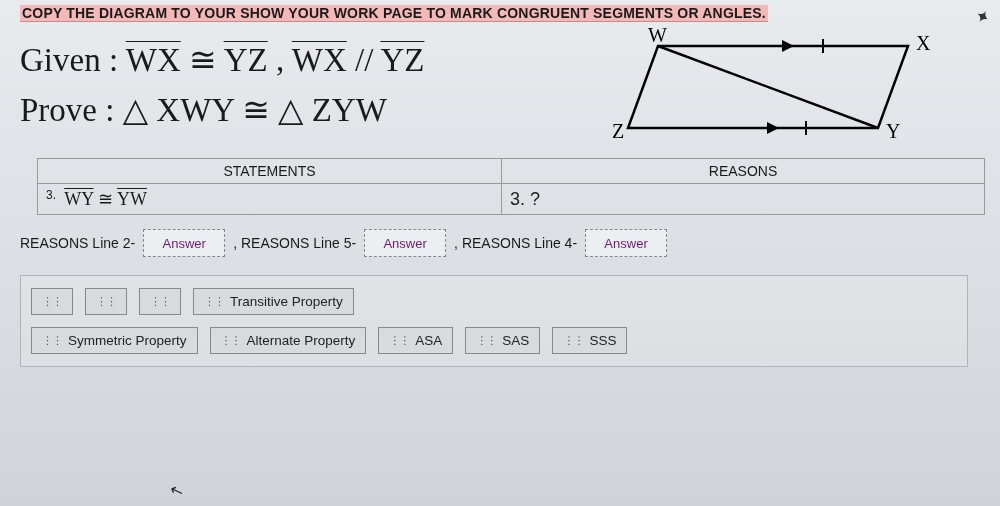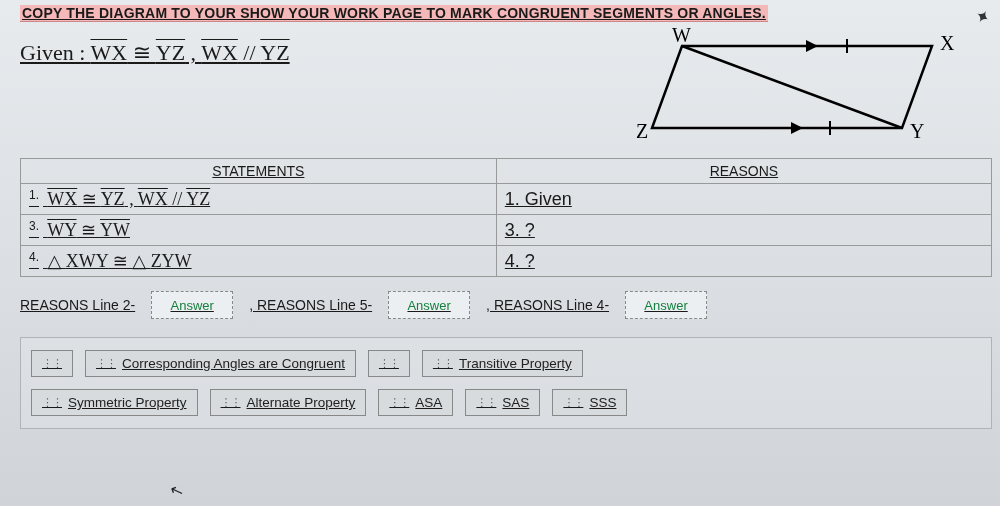--- a/index.html
+++ b/index.html
@@ -17,43 +17,42 @@
     padding: 0;
     width: 1000px;
     height: 506px;
     background: linear-gradient(180deg, #e8ebee 0%, #d0d4d8 100%);
     font-family: Arial, Helvetica, sans-serif;
     color: var(--text);
     overflow: hidden;
     position: relative;
   }
   .page {
-    padding: 4px 8px 0 20px;
+    padding: 4px 32px 0 20px;
     box-sizing: border-box;
     width: 100%;
     height: 100%;
-    text-decoration: underline;
   }
   .instruction {
     display: inline;
     background: var(--highlight);
     font-weight: bold;
     font-size: 14px;
     letter-spacing: 0.2px;
     padding: 0 2px;
     border-bottom: 1px solid #c88;
   }
   .top-row {
     display: flex;
     align-items: flex-start;
     margin-top: 6px;
   }
   .given-prove {
     font-family: "Times New Roman", Times, serif;
-    font-size: 22px;
+    font-size: 33px;
     line-height: 1.5;
     flex: 1;
     padding-top: 8px;
   }
   .given-prove .lbl { font-weight: normal; }
   .ovl {
     text-decoration: overline;
     text-decoration-thickness: 1.2px;
     text-decoration-skip-ink: none;
   }
@@ -64,20 +63,21 @@
     margin-right: 20px;
   }
   .diagram svg { width: 100%; height: 100%; }
 
   table.proof {
     width: 100%;
     border-collapse: collapse;
     margin-top: 10px;
     font-family: "Times New Roman", Times, serif;
     background: rgba(255,255,255,0.0);
+    margin-left: 17px;
   }
   table.proof th {
     font-family: Arial, Helvetica, sans-serif;
     font-weight: normal;
     font-size: 14px;
     text-align: center;
     padding: 4px 6px;
     border: 1px solid var(--cell-border);
   }
   table.proof td {
@@ -99,34 +99,34 @@
     font-family: Arial, Helvetica, sans-serif;
     font-size: 14px;
   }
 
   .fill-line {
     margin-top: 14px;
     font-size: 14px;
     font-family: Arial, Helvetica, sans-serif;
     display: flex;
     align-items: center;
-    gap: 16px;
+    gap: 8px;
     flex-wrap: wrap;
   }
   .answer-slot {
     display: inline-flex;
     align-items: center;
     justify-content: center;
     min-width: 60px;
     height: 26px;
     padding: 0 10px;
     border: 1px dashed var(--answer-border);
     background: #eceff2;
     font-size: 13px;
-    color: #15803d;
+    color: #701a75;
   }
 
   .options {
     margin-top: 18px;
     border: 1px solid #b0b4b8;
     padding: 12px 10px;
     background: rgba(255,255,255,0.15);
   }
   .opt-row {
     display: flex;
@@ -174,20 +174,24 @@
 
 <div class="page">
   <span class="instruction">COPY THE DIAGRAM TO YOUR SHOW YOUR WORK PAGE TO MARK CONGRUENT SEGMENTS OR ANGLES.</span>
   <span class="pin">✦</span>
 
   <div class="top-row">
     <div class="given-prove">
       <div>
         <span class="lbl">Given : </span>
         <span class="ovl">WX</span><span> ≅ </span><span class="ovl">YZ</span><span> , </span><span class="ovl">WX</span><span> // </span><span class="ovl">YZ</span>
+      </div>
+      <div>
+        <span class="lbl">Prove : </span>
+        <span>△ </span><span>XWY</span><span> ≅ </span><span>△ </span><span>ZYW</span>
       </div>
     </div>
 
     <div class="diagram">
       <svg viewBox="0 0 360 120">
         <defs>
           <marker id="arr" viewBox="0 0 10 10" refX="5" refY="5" markerWidth="6" markerHeight="6" orient="auto-start-reverse">
             <path d="M 0 0 L 10 5 L 0 10 z" fill="#000"></path>
           </marker>
         </defs>
@@ -219,59 +223,44 @@
       </colgroup>
     <thead>
       <tr>
         <th>STATEMENTS</th>
         <th>REASONS</th>
       </tr>
     </thead>
     <tbody>
       <tr>
         <td>
-          <span class="rownum">1.</span>
-          <span class="ovl">WX</span><span> ≅ </span><span class="ovl">YZ</span><span> , </span><span class="ovl">WX</span><span> // </span><span class="ovl">YZ</span>
-        </td>
-        <td class="reason-cell">1. Given</td>
-      </tr>
-      <tr>
-        <td>
           <span class="rownum">3.</span>
           <span class="ovl">WY</span><span> ≅ </span><span class="ovl">YW</span>
         </td>
         <td class="reason-cell">3. ?</td>
-      </tr>
-      <tr>
-        <td>
-          <span class="rownum">4.</span>
-          <span>△ </span><span>XWY</span><span> ≅ </span><span>△ </span><span>ZYW</span>
-        </td>
-        <td class="reason-cell">4. ?</td>
       </tr>
     </tbody>
   </table>
 
   <div class="fill-line">
     <span>REASONS Line 2-</span>
     <span class="answer-slot">Answer</span>
     <span>, REASONS Line 5-</span>
     <span class="answer-slot">Answer</span>
     <span>, REASONS Line 4-</span>
     <span class="answer-slot">Answer</span>
   </div>
 
   <div class="options">
     <div class="opt-row" id="opt-row-1">
         <div class="opt">
           <span class="grip">⋮⋮</span>
         </div>
         <div class="opt">
           <span class="grip">⋮⋮</span>
-          <span>Corresponding Angles are Congruent</span>
         </div>
         <div class="opt">
           <span class="grip">⋮⋮</span>
         </div>
         <div class="opt">
           <span class="grip">⋮⋮</span>
           <span>Transitive Property</span>
         </div>
       </div>
     <div class="opt-row" id="opt-row-2">

